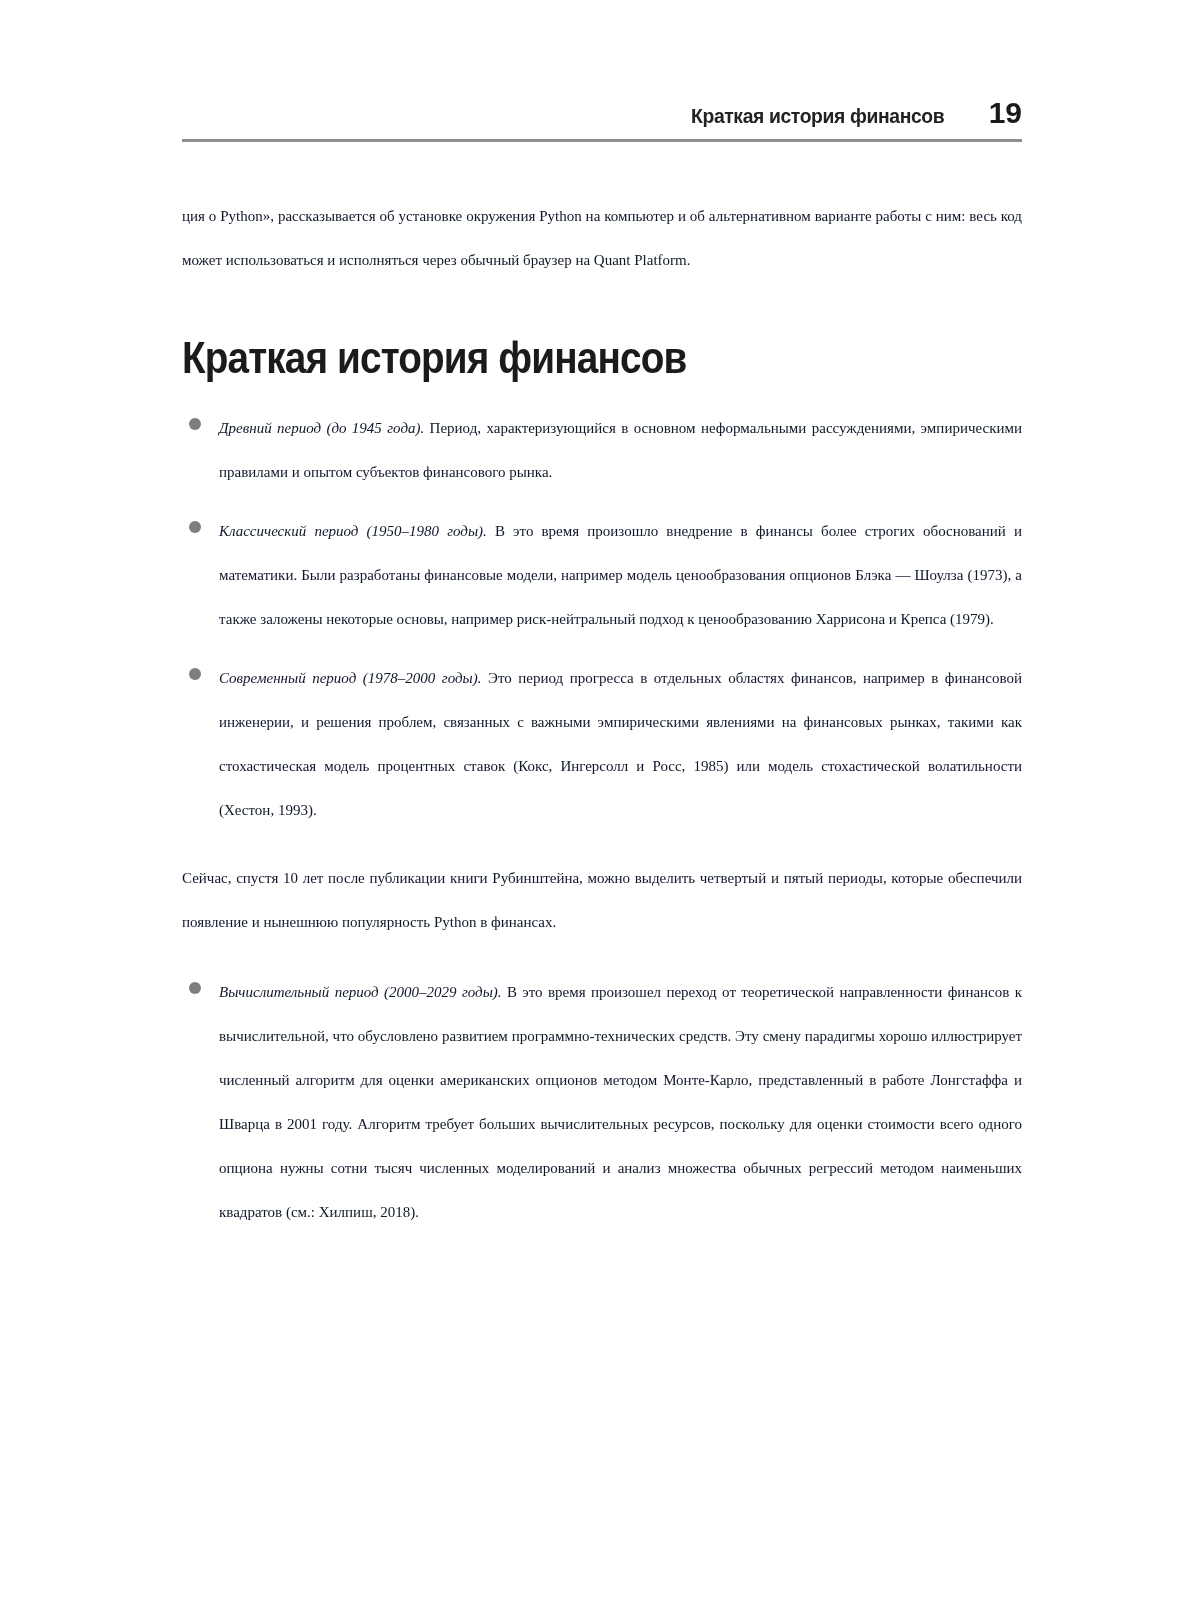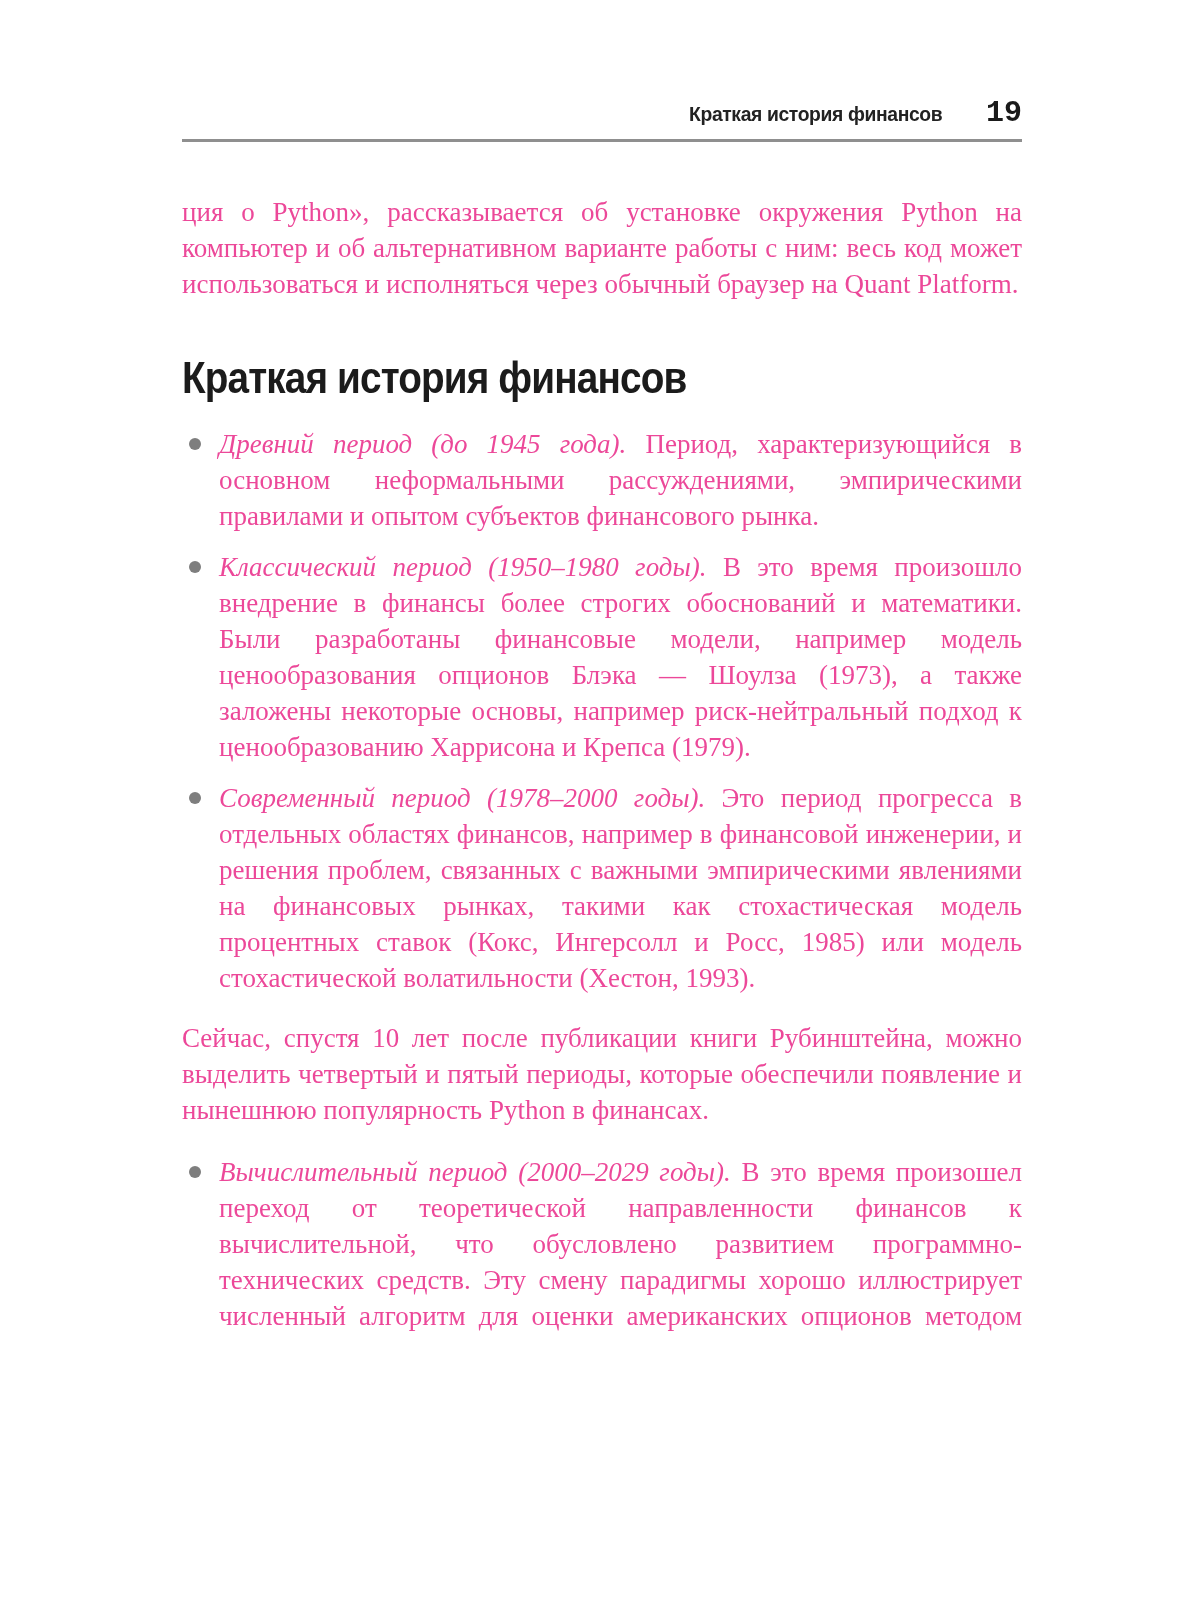--- a/index.html
+++ b/index.html
@@ -35,28 +35,27 @@
     font-weight: bold;
     letter-spacing: -0.4px;
     transform: scaleX(0.92);
     transform-origin: 100% 100%;
     color: #222;
   }
   .page-number {
     font-size: 30px;
     font-weight: bold;
     color: #1a1a1a;
-    font-family: Liberation Mono, monospace;
   }
   
   .body-text {
-    font-size: 27px;
-    line-height: 36px;
+    font-size: 15px;
+    line-height: 44px;
     text-align: justify;
-    color: #ec4899;
+    color: #0f172a;
   }
   p.body-text { margin: 0; }
   .intro-para { margin-top: 52px !important; }
   .section-title {
     margin: 52px 0 0 0;
     font-family: "Liberation Sans", "DejaVu Sans", sans-serif;
     font-size: 45px;
     font-weight: bold;
     letter-spacing: -1px;
     line-height: 48px;

